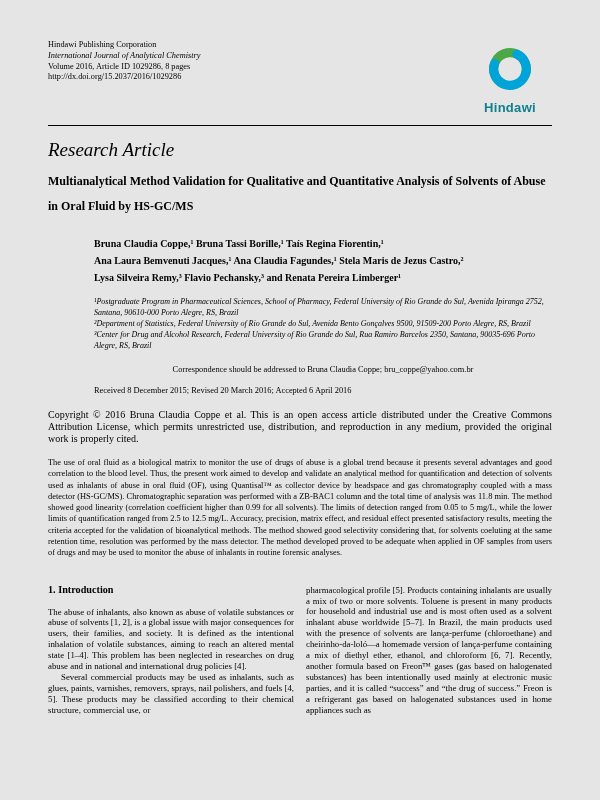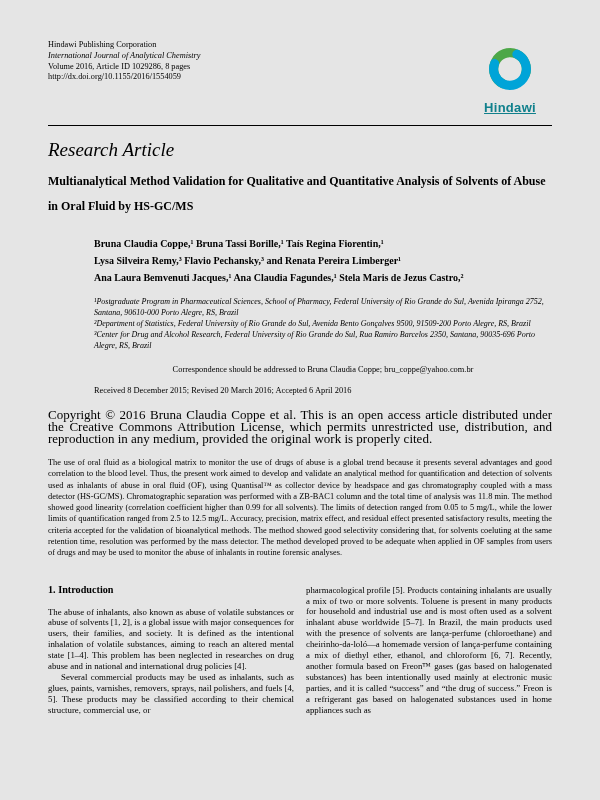--- a/index.html
+++ b/index.html
@@ -14,68 +14,68 @@
     overflow: hidden;
   }
   .header { display: flex; justify-content: space-between; align-items: flex-start; }
   .pub { font-size: 8.3px; line-height: 10.8px; }
   .pub .journal { font-style: italic; }
   .logo { width: 84px; text-align: center; margin-top: 4px; }
   .wordmark {
     margin-top: 2px;
     font-family: "Liberation Sans", sans-serif;
     font-size: 13px; font-weight: 600;
-    color: #10808C; letter-spacing: 0.3px; text-decoration: underline;
+    color: #10808C; letter-spacing: 0.3px;
   }
   .rule { border-top: 1.6px solid #000; margin-top: 10px; }
   .article-type { font-style: italic; font-size: 19px; margin-top: 13px; }
   .title { font-weight: bold; font-size: 12px; line-height: 25px; margin: 8px 0 0 0; }
   .authors { margin: 16px 0 0 46px; font-weight: bold; font-size: 10px; line-height: 17px; }
   .affils { margin: 10px 0 0 46px; font-style: italic; font-size: 8px; line-height: 11px; }
   .meta { margin: 10px 0 0 46px; font-size: 8.4px; line-height: 11px; }
   .meta.corr { margin-top: 13px; text-align: center; }
-  .copyright { margin-top: 13px; font-size: 13px; line-height: 12px; text-align: justify; font-family: Liberation Serif, serif; }
+  .copyright { margin-top: 13px; font-size: 10px; line-height: 12px; text-align: justify; font-family: Liberation Serif, serif; }
   .abstract { margin-top: 12px; font-size: 8.4px; line-height: 11.3px; text-align: justify; }
   .columns { display: flex; gap: 12px; margin-top: 26px; }
   .col { flex: 1; min-width: 0; font-size: 8.8px; line-height: 10.9px; text-align: justify; }
   .section-heading { font-weight: bold; font-size: 10.2px; margin-bottom: 11px; }
   .col p { margin: 0; }
   .col p.indent { text-indent: 13px; }
 </style>
 </head>
 <body>
 
 <div class="page">
 
   <div class="header">
     <div class="pub">
       <div>Hindawi Publishing Corporation</div>
       <div class="journal">International Journal of Analytical Chemistry</div>
       <div>Volume 2016, Article ID 1029286, 8 pages</div>
-      <div>http://dx.doi.org/10.1155/2016/1554059</div>
+      <div>http://dx.doi.org/15.2037/2016/1029286</div>
     </div>
     <div class="logo">
       <svg width="50" height="50" viewBox="0 0 52 52">
         <circle cx="26" cy="26" r="17" fill="none" stroke-width="9.5" stroke-linecap="round" stroke-dasharray="78 29" transform="rotate(115 26 26)" stroke="#4CA747"></circle>
         <circle cx="26" cy="26" r="17" fill="none" stroke-width="9.5" stroke-linecap="round" stroke-dasharray="78 29" transform="rotate(-65 26 26)" stroke="#00A4D8"></circle>
       </svg>
       <div class="wordmark">Hindawi</div>
     </div>
   </div>
 
   <div class="rule"></div>
 
   <div class="article-type">Research Article</div>
 
   <h1 class="title">Multianalytical Method Validation for Qualitative and Quantitative Analysis of Solvents of Abuse in Oral Fluid by HS-GC/MS</h1>
 
   <div class="authors">
     <div>Bruna Claudia Coppe,¹ Bruna Tassi Borille,¹ Taís Regina Fiorentin,¹</div>
+    <div>Ana Laura Bemvenuti Jacques,¹ Ana Claudia Fagundes,¹ Stela Maris de Jezus Castro,²</div>
     <div>Lysa Silveira Remy,³ Flavio Pechansky,³ and Renata Pereira Limberger¹</div>
-    <div>Ana Laura Bemvenuti Jacques,¹ Ana Claudia Fagundes,¹ Stela Maris de Jezus Castro,²</div>
   </div>
 
   <div class="affils">
     <div>¹Postgraduate Program in Pharmaceutical Sciences, School of Pharmacy, Federal University of Rio Grande do Sul, Avenida Ipiranga 2752, Santana, 90610-000 Porto Alegre, RS, Brazil</div>
     <div>²Department of Statistics, Federal University of Rio Grande do Sul, Avenida Bento Gonçalves 9500, 91509-200 Porto Alegre, RS, Brazil</div>
     <div>³Center for Drug and Alcohol Research, Federal University of Rio Grande do Sul, Rua Ramiro Barcelos 2350, Santana, 90035-696 Porto Alegre, RS, Brazil</div>
   </div>
 
   <div class="meta corr">Correspondence should be addressed to Bruna Claudia Coppe; bru_coppe@yahoo.com.br</div>
   <div class="meta">Received 8 December 2015; Revised 20 March 2016; Accepted 6 April 2016</div>

